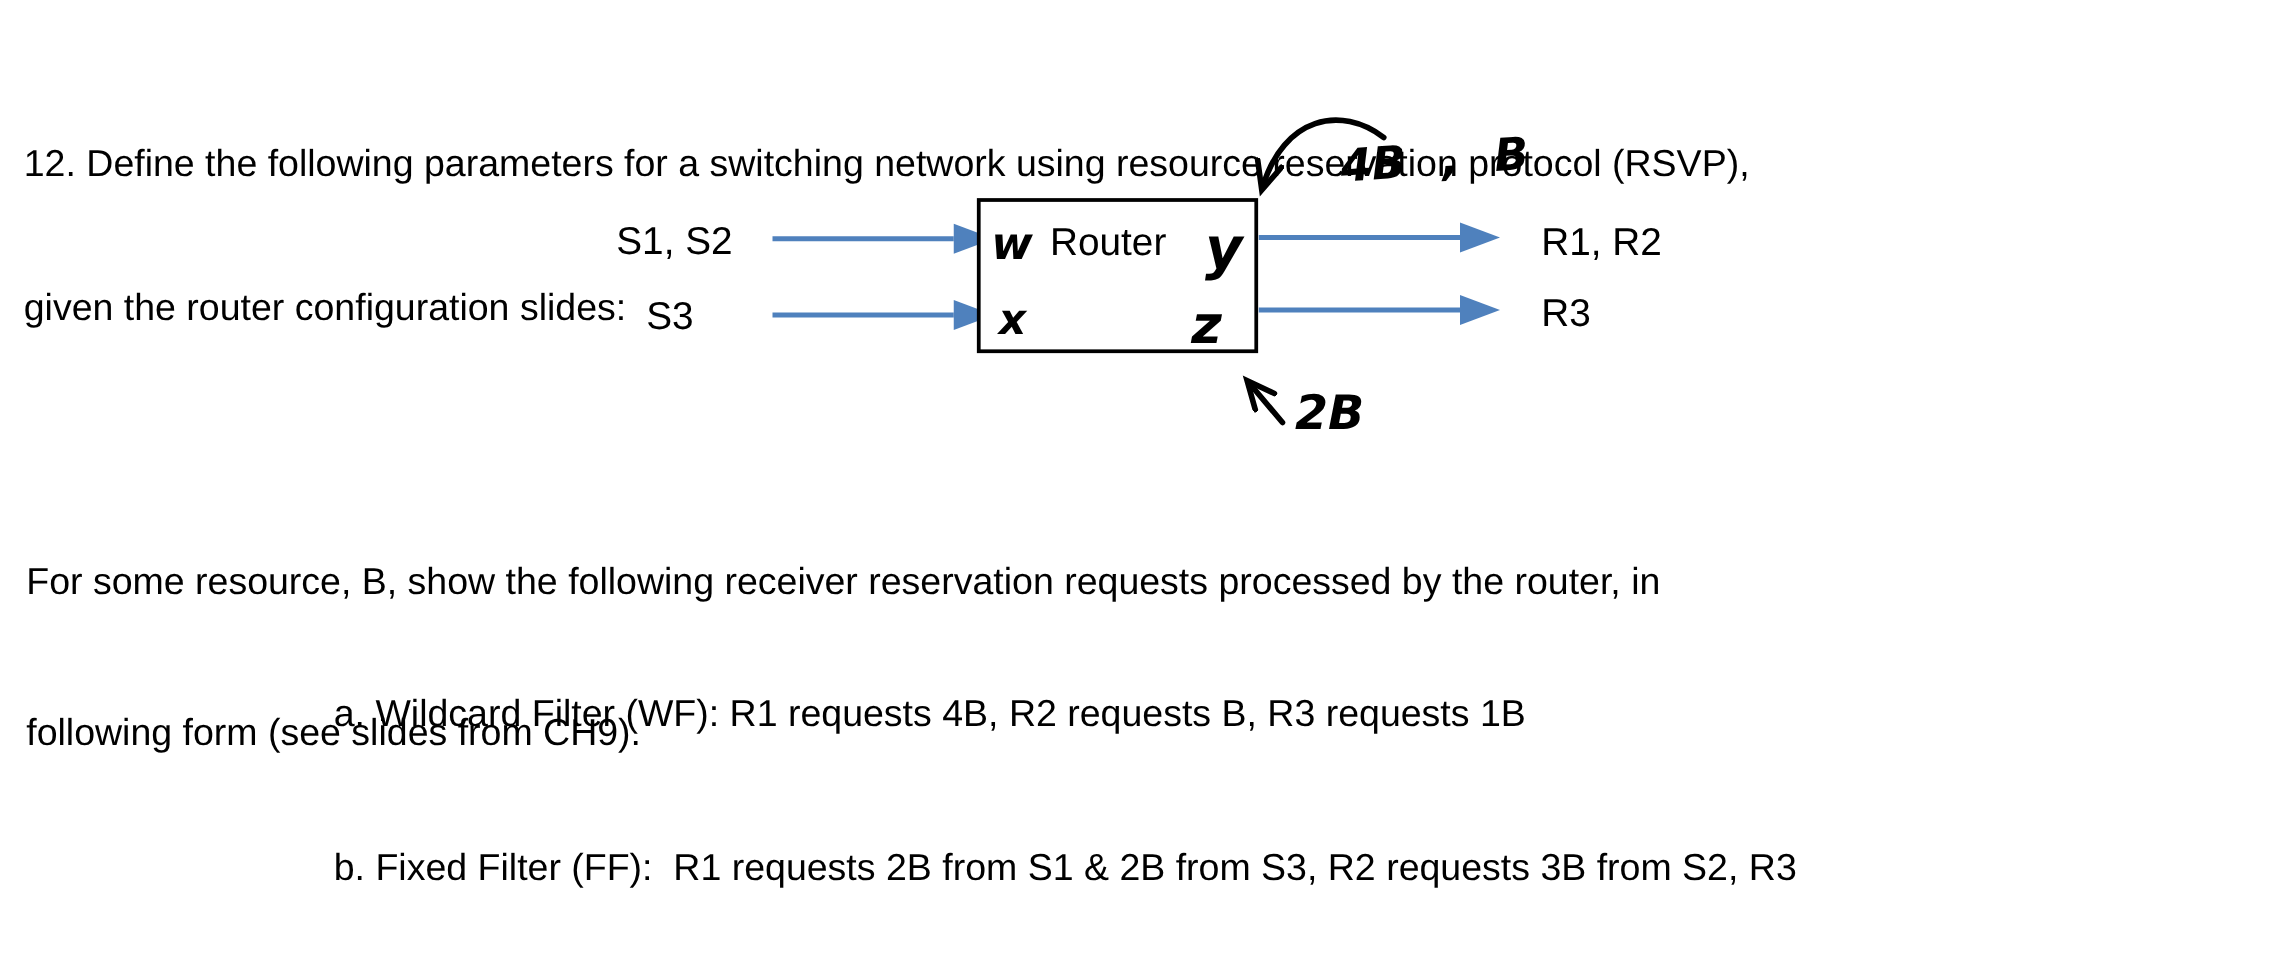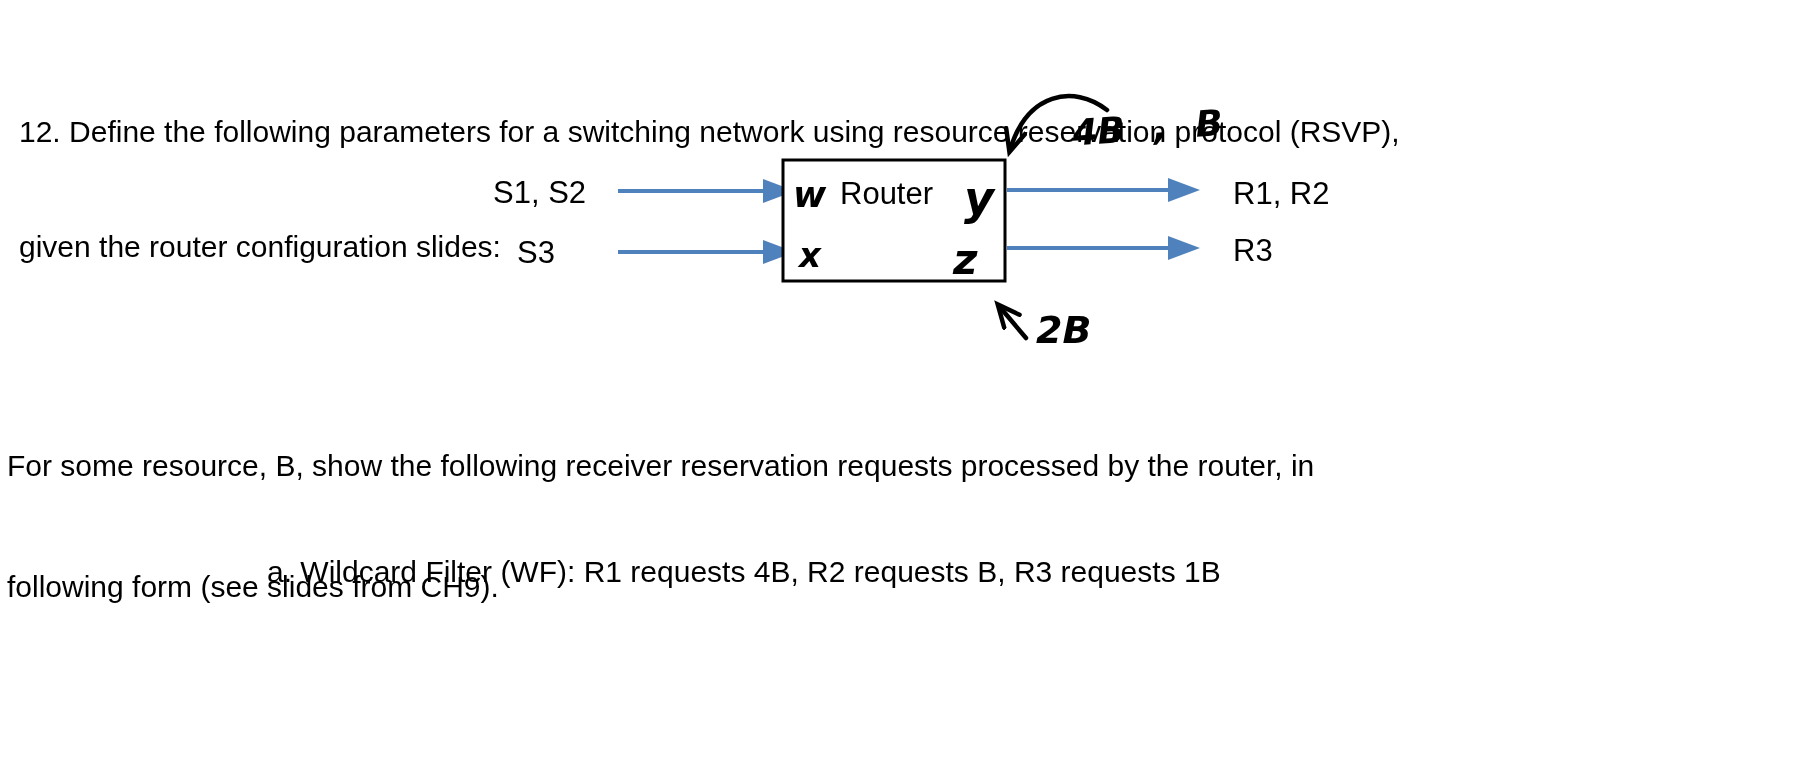--- a/index.html
+++ b/index.html
@@ -8,21 +8,21 @@
     background: #ffffff;
     position: relative;
     overflow: hidden;
     font-family: "Liberation Sans", sans-serif;
     color: #000;
   }
   .abs { position: absolute; white-space: pre; }
   .doc-text { font-size: 30px; color: #000; }
   .q-block { left: 19px; top: 40px; }
   .q-line { height: 47px; line-height: 47px; }
-  .p-block { left: 7px; top: 371px; }
+  .p-block { left: 21px; top: 371px; }
   .p-line { height: 53px; line-height: 53px; }
   .list-block { left: 267px; top: 476px; }
   .l-line { height: 55px; line-height: 55px; }
 
   .diagram-svg { position: absolute; left: 420px; top: 85px; }
 
   .dlabel {
     font-family: "Liberation Sans", sans-serif;
     font-size: 31px;
     fill: #000;
@@ -90,16 +90,17 @@
   <text class="hand" x="1036" y="343" font-size="38">2B</text>
 </svg>
 
 <div class="abs doc-text p-block">
   <div class="p-line">For some resource, B, show the following receiver reservation requests processed by the router, in</div>
   <div class="p-line">following form (see slides from CH9).</div>
 </div>
 
 <div class="abs doc-text list-block">
   <div class="l-line">a. Wildcard Filter (WF): R1 requests 4B, R2 requests B, R3 requests 1B</div>
+  <div class="l-line">b. Fixed Filter (FF):  R1 requests 2B from S1 &amp; 2B from S3, R2 requests 3B from S2, R3</div>
   
   
   
 </div>
 
 </body></html>

